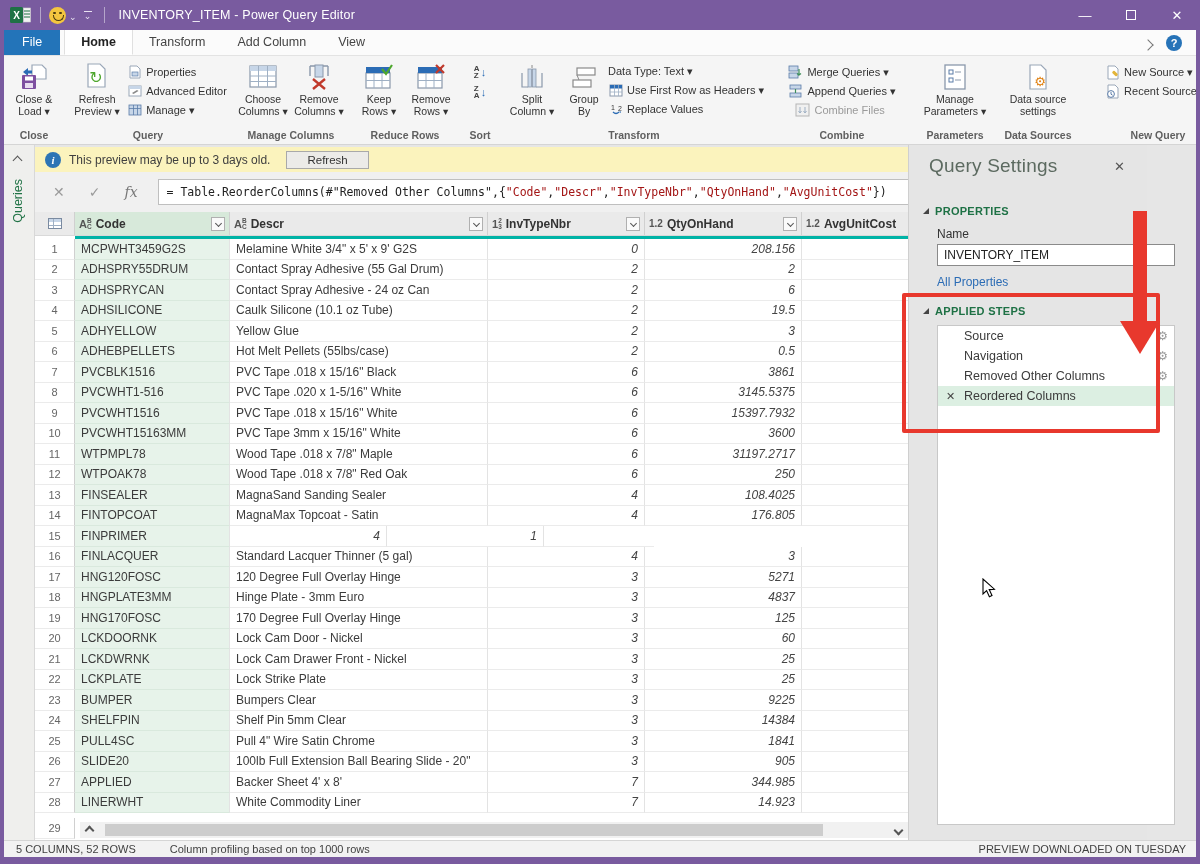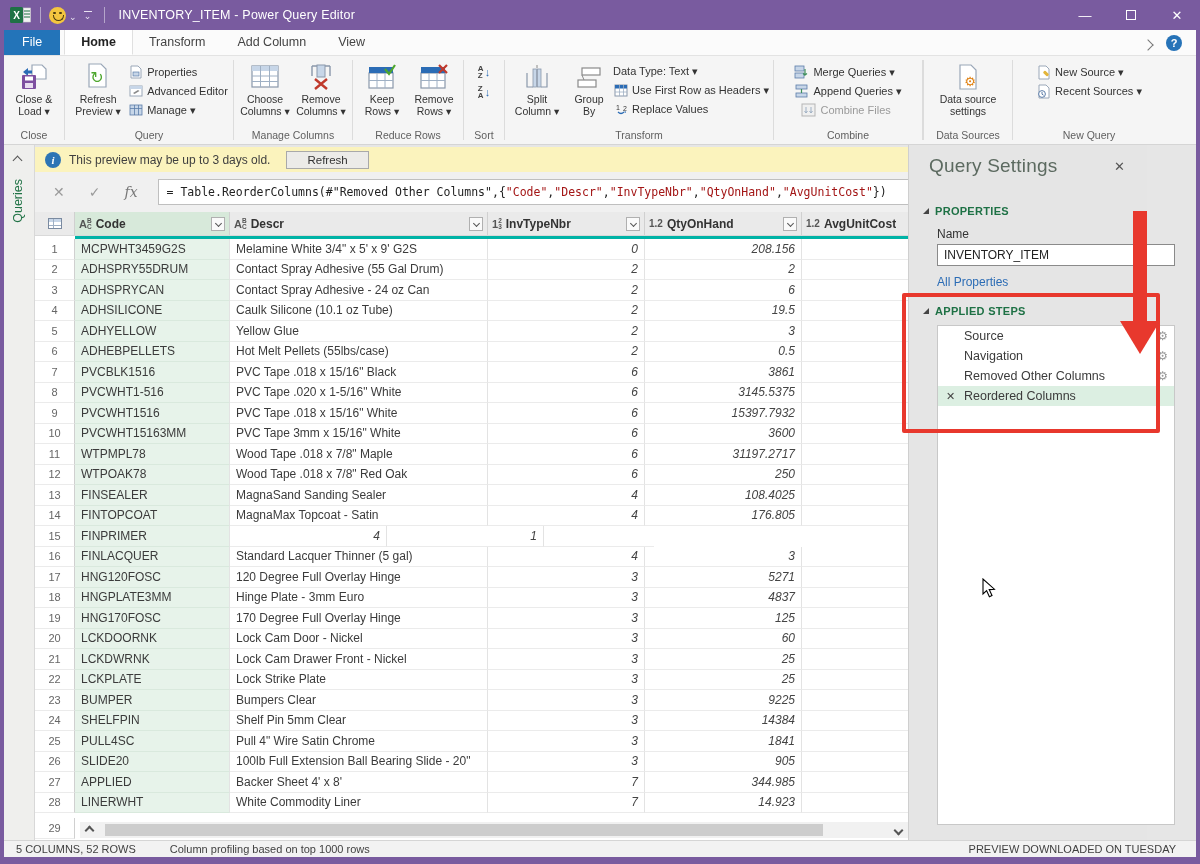--- a/index.html
+++ b/index.html
@@ -27,21 +27,21 @@
   .tab { height:26px; padding:0 16px; display:flex; align-items:center; font-size:12.5px; color:#444; }
   .tab.file { background:#2374b9; color:#fff; margin-right:4px; padding:0 18px; }
   .tab.active { background:#fff; border:1px solid #e0e0e0; border-bottom:1px solid #fff; color:#222; font-weight:700; }
   .tabrow-right { margin-left:auto; display:flex; align-items:center; gap:14px; padding-right:14px; padding-bottom:4px; }
   .collapse-chev { width:8px; height:8px; border-left:1.6px solid #777; border-bottom:1.6px solid #777; transform:rotate(225deg); margin-top:4px;}
   .help-btn { width:16px; height:16px; border-radius:50%; background:#2673b8; color:#fff; font-size:11px; font-weight:700; display:flex; align-items:center; justify-content:center; }
   
   .ribbon { position:absolute; left:0; top:56px; width:1192px; height:89px; background:#f5f5f5; border-bottom:1px solid #d5d5d5; display:flex; }
   .rgroup { display:flex; flex-direction:column; flex:0 0 auto; padding-top:3px; }
   .rgroup .rbody { display:flex; flex:1; justify-content:center; gap:2px; padding:0 4px; }
-  .rgroup .rlabel { height:16px; font-size:10.5px; color:#5f5f5f; text-align:center; line-height:14px; }
+  .rgroup .rlabel { height:16px; font-size:10.5px; color:#5f5f5f; text-align:center; line-height:14px;font-weight:bold; }
   .rsep { width:1px; background:#dcdcdc; margin:4px 0; }
   .bigbtn { width:56px; display:flex; flex-direction:column; align-items:center; padding-top:3px; }
   .bigbtn .blabel { font-size:10.5px; line-height:12px; text-align:center; color:#333; white-space:pre-line; margin-top:1px; }
   .smallcol { display:flex; flex-direction:column; justify-content:flex-start; gap:5px; padding-top:6px; }
   .smallbtn { display:flex; align-items:center; gap:4px; font-size:11px; color:#333; white-space:nowrap; }
   .smallbtn.disabled { color:#9a9a9a;padding-left:7px; }
   .iconbox { width:30px; height:30px; display:flex; align-items:center; justify-content:center; }
   .sicon { width:15px; height:14px; display:flex; align-items:center; justify-content:center; }
   .sort-stack { display:flex; flex-direction:column; gap:6px; padding:6px 8px 0 8px; }
   .sorticon { font-size:9px; font-weight:700; color:#444; letter-spacing:0; display:flex; align-items:center;}
@@ -122,21 +122,21 @@
   .step-gear { color:#9a9a9a; font-size:12px; }
   
   .red-rect { position:absolute; left:898px; top:148px; width:258px; height:140px; border:4px solid #e8382d; border-radius:2px; z-index:50; }
   .red-arrow { position:absolute; left:1109px; top:66px; z-index:51; }
   
   .cursor { position:absolute; left:978px; top:433px; z-index:60; }
   
   .statusbar { position:absolute; left:0; top:840px; width:1192px; height:17px; background:#f2f2f2; border-top:1px solid #d5d5d5; display:flex; align-items:center; font-size:11px; color:#3f3f3f;gap:12px; }
   .sb-left { margin-left:12px; }
   .sb-mid { margin-left:22px; }
-  .sb-right { margin-left:auto; margin-right:20px; }
+  .sb-right { margin-left:auto; margin-right:10px; }
   .bottom-border { position:absolute; left:-4px; top:857px; width:1200px; height:7px; background:#795b9f; }
   
   svg { display:block; }
 </style>
 </head>
 <body>
 
 <div class="window">
 
   <div class="titlebar">
@@ -422,20 +422,38 @@
                 </svg>
               </span>
             <span>Combine Files</span>
           </div>
         </div>
       </div>
       <div class="rlabel">Combine</div>
     </div>
     <div class="rsep"></div>
 
+    <div class="rgroup" style="width:78px">
+      <div class="rbody">
+        <div class="bigbtn" style="width:70px">
+          <span class="iconbox">
+            <svg width="26" height="28" viewBox="0 0 26 28">
+                <rect x="3" y="2" width="20" height="24" fill="#fff" stroke="#8a98ab" stroke-width="1.3"></rect>
+                <rect x="7" y="7" width="4" height="4" fill="none" stroke="#5b7ca8"></rect>
+                <path d="M13 9h6" stroke="#8a98ab"></path>
+                <rect x="7" y="15" width="4" height="4" fill="none" stroke="#5b7ca8"></rect>
+                <path d="M13 17h6" stroke="#8a98ab"></path>
+              </svg>
+          </span>
+          <span class="blabel">Manage
+Parameters ▾</span>
+        </div>
+      </div>
+      <div class="rlabel">Parameters</div>
+    </div>
     <div class="rsep"></div>
 
     <div class="rgroup" style="width:88px">
       <div class="rbody">
         <div class="bigbtn" style="width:78px">
           <span class="iconbox">
             <svg width="30" height="28" viewBox="0 0 30 28">
                 <path d="M7 2h11l5 5v19h-16z" fill="#fff" stroke="#9aa7b8" stroke-width="1.2"></path>
                 <text x="17" y="23" text-anchor="middle" font-size="13" fill="#e08214" font-family="DejaVu Sans">⚙</text>
               </svg>

